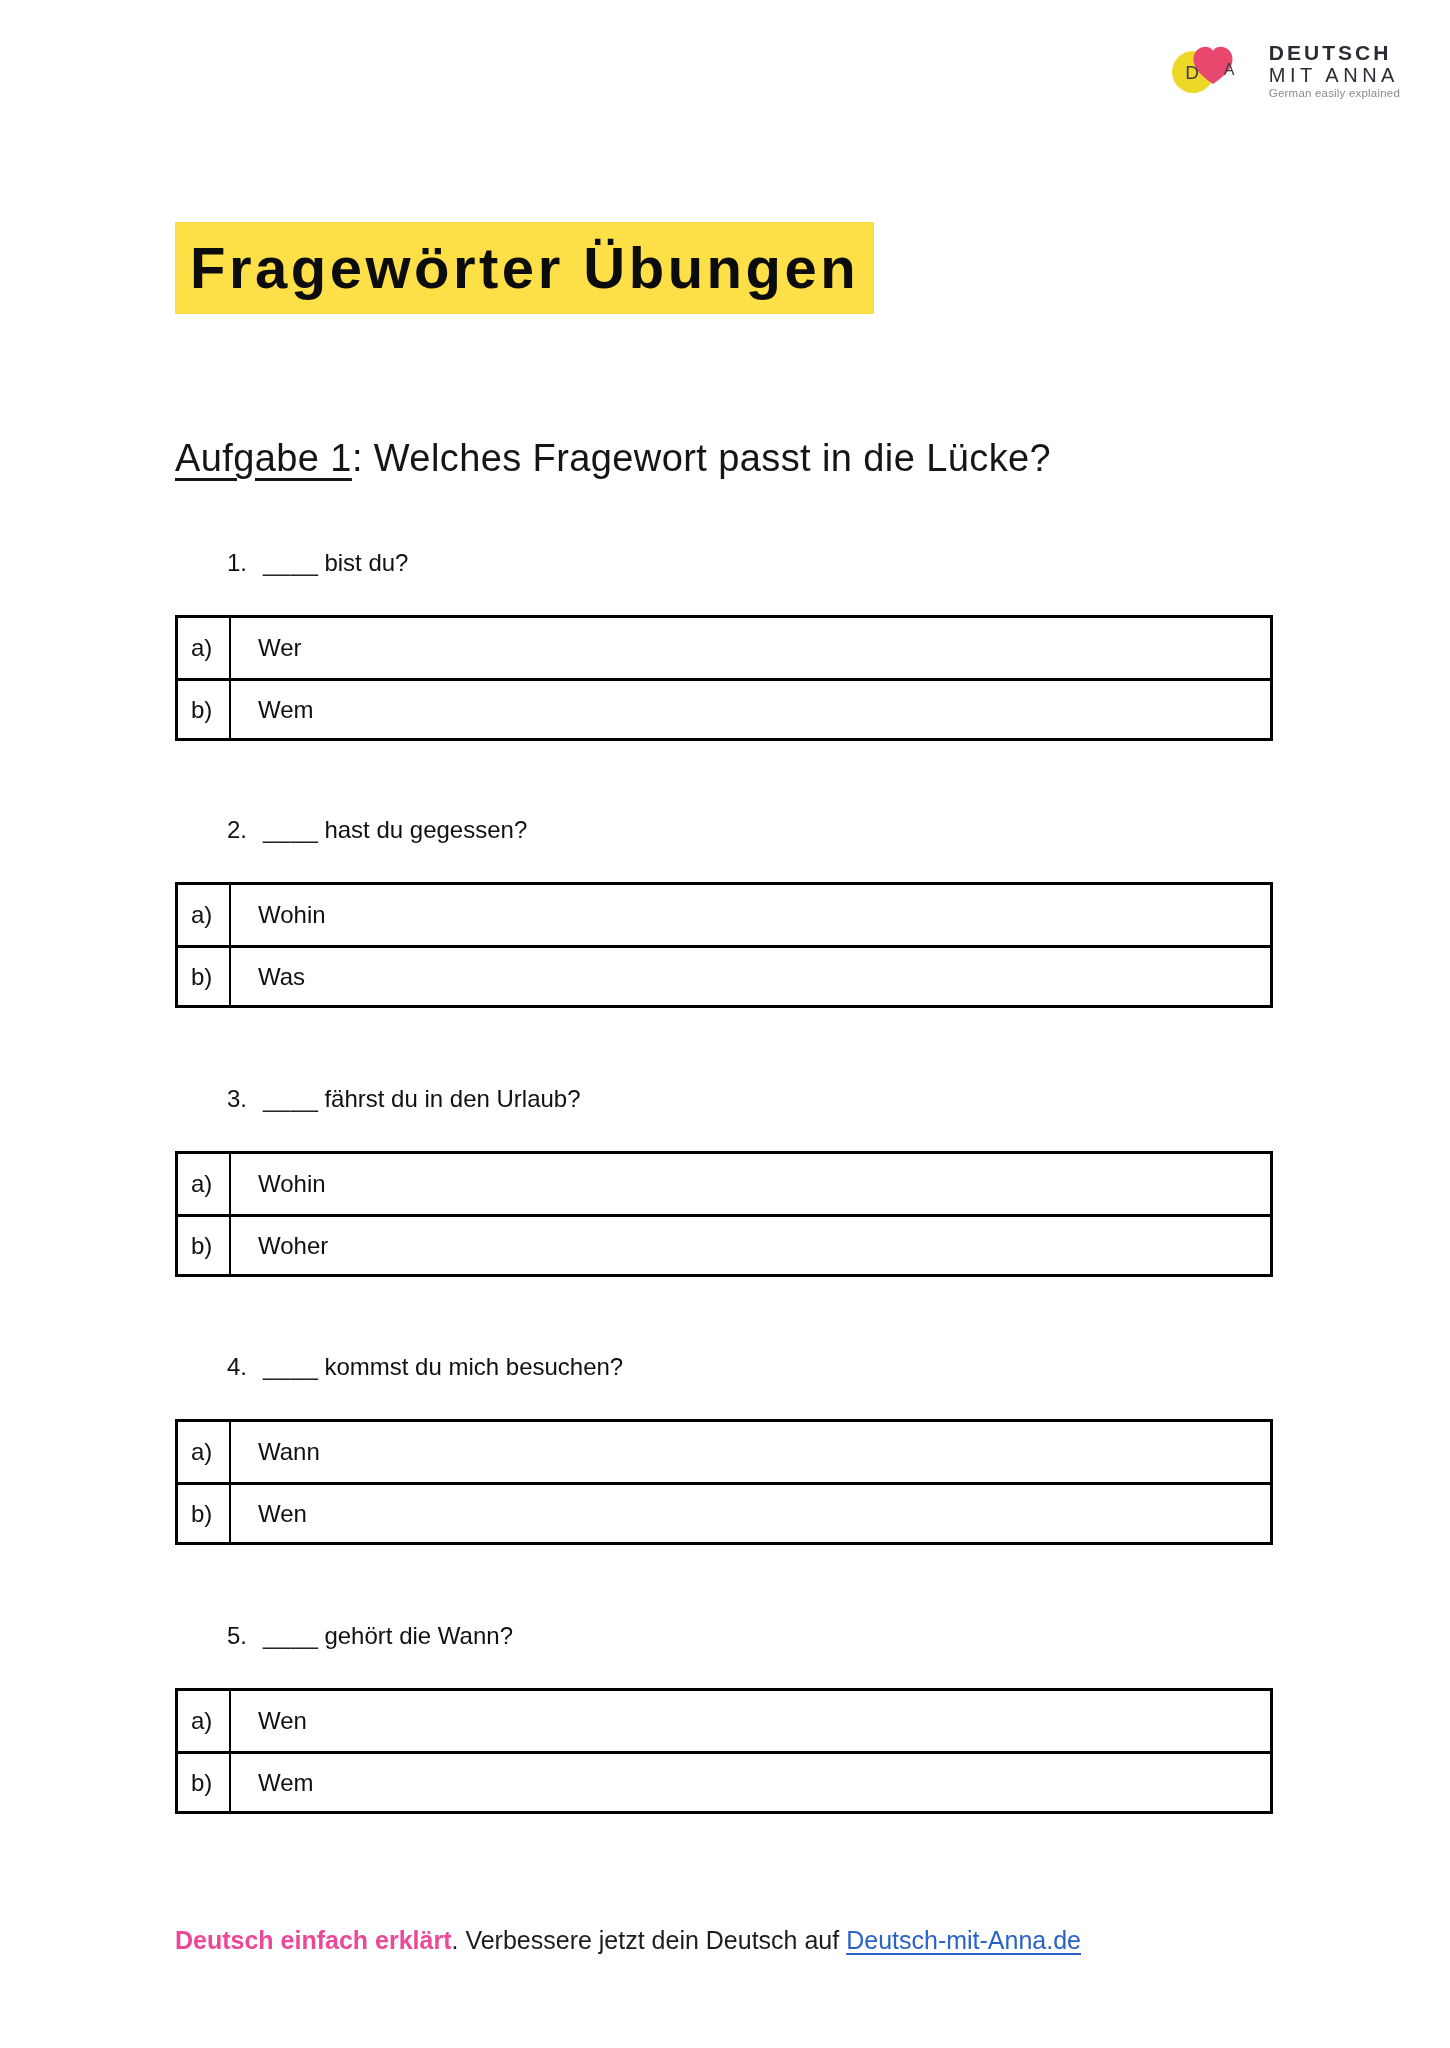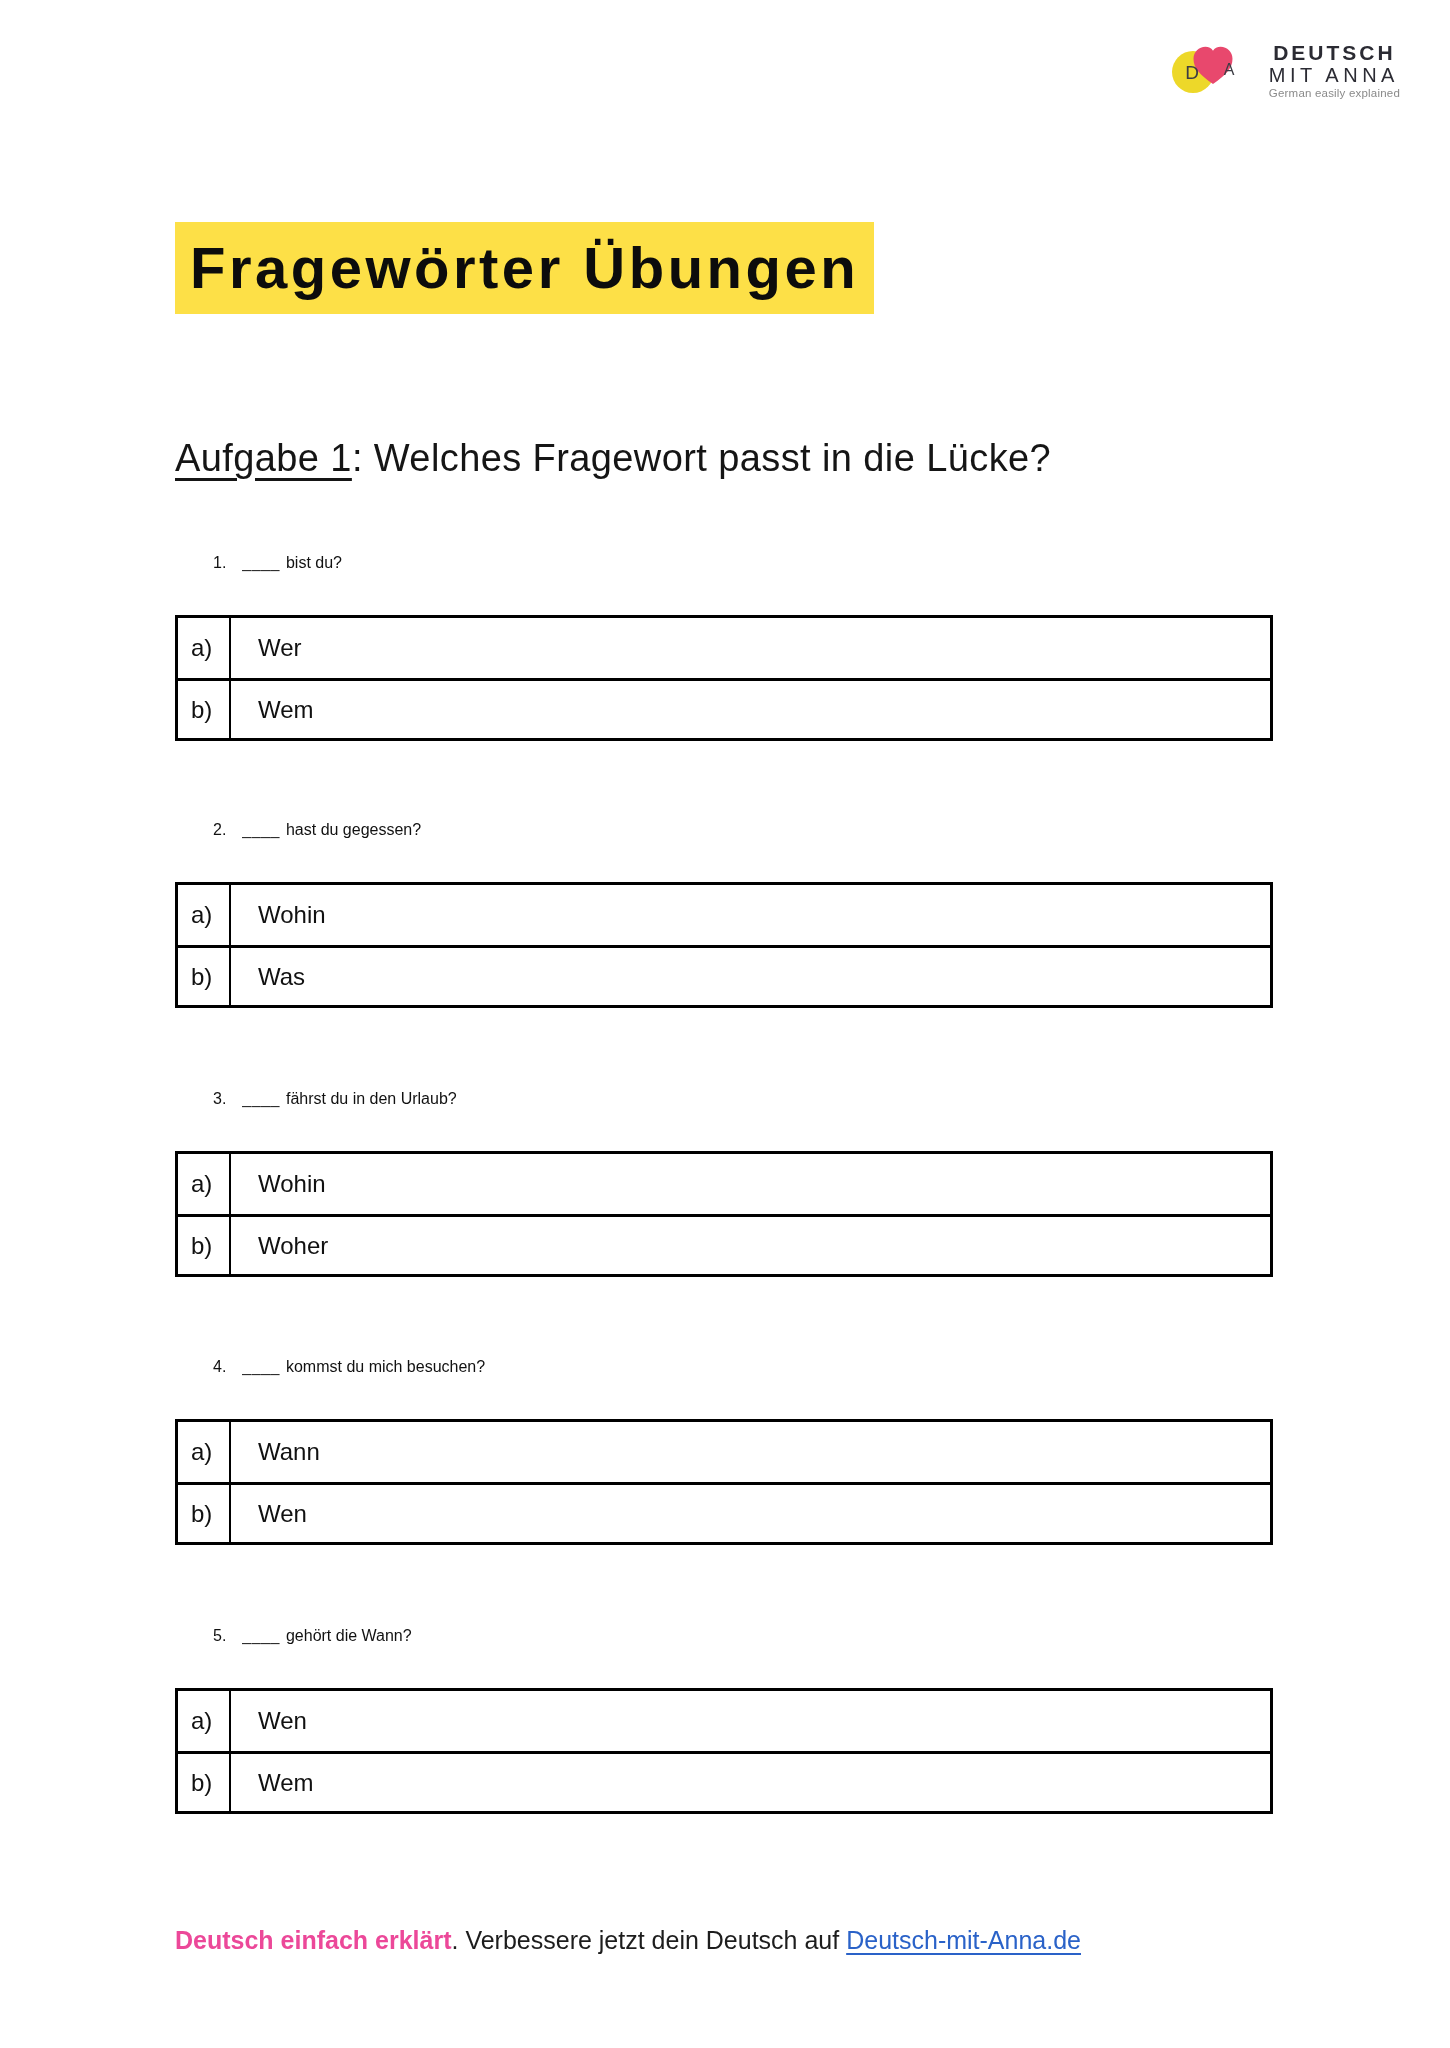--- a/index.html
+++ b/index.html
@@ -15,21 +15,20 @@
   
   .logo {
     position: absolute; top: 42px; right: 50px;
     display: flex; align-items: center; gap: 14px;
   }
   .logo-icon { width: 84px; height: 52px; display: block; }
   .logo-text { display: flex; flex-direction: column; line-height: 1.08; }
   .logo-line1 {
     font-size: 21px; font-weight: 800; letter-spacing: 3px;
     color: #2b2b33;
-    text-align: center;
   }
   .logo-line2 {
     font-size: 20px; font-weight: 500; letter-spacing: 4.5px;
     color: #2b2b33; margin-top: 0;
   }
   .logo-tagline {
     font-size: 11.5px; font-weight: 400; color: #8a8a8a;
     margin-top: 1px; letter-spacing: 0.2px;
   }
 
@@ -59,22 +58,22 @@
 
   
   .qblock { position: absolute; left: 175px; width: 1098px; }
   .qb1 { top: 549px; }
   .qb2 { top: 816px; }
   .qb3 { top: 1085px; }
   .qb4 { top: 1353px; }
   .qb5 { top: 1622px; }
 
   .q-line {
-    margin-left: 38px;
-    font-size: 16px; line-height: 28px; color: #111;
+    margin-left: 52px;
+    font-size: 24px; line-height: 28px; color: #111;
   }
   .q-number { display: inline-block; }
   .q-blank {
     display: inline-block;
     margin: 0 6px 0 16px;
     letter-spacing: 0.5px;
     color: #222;
   }
   .q-text { display: inline-block; }
 

